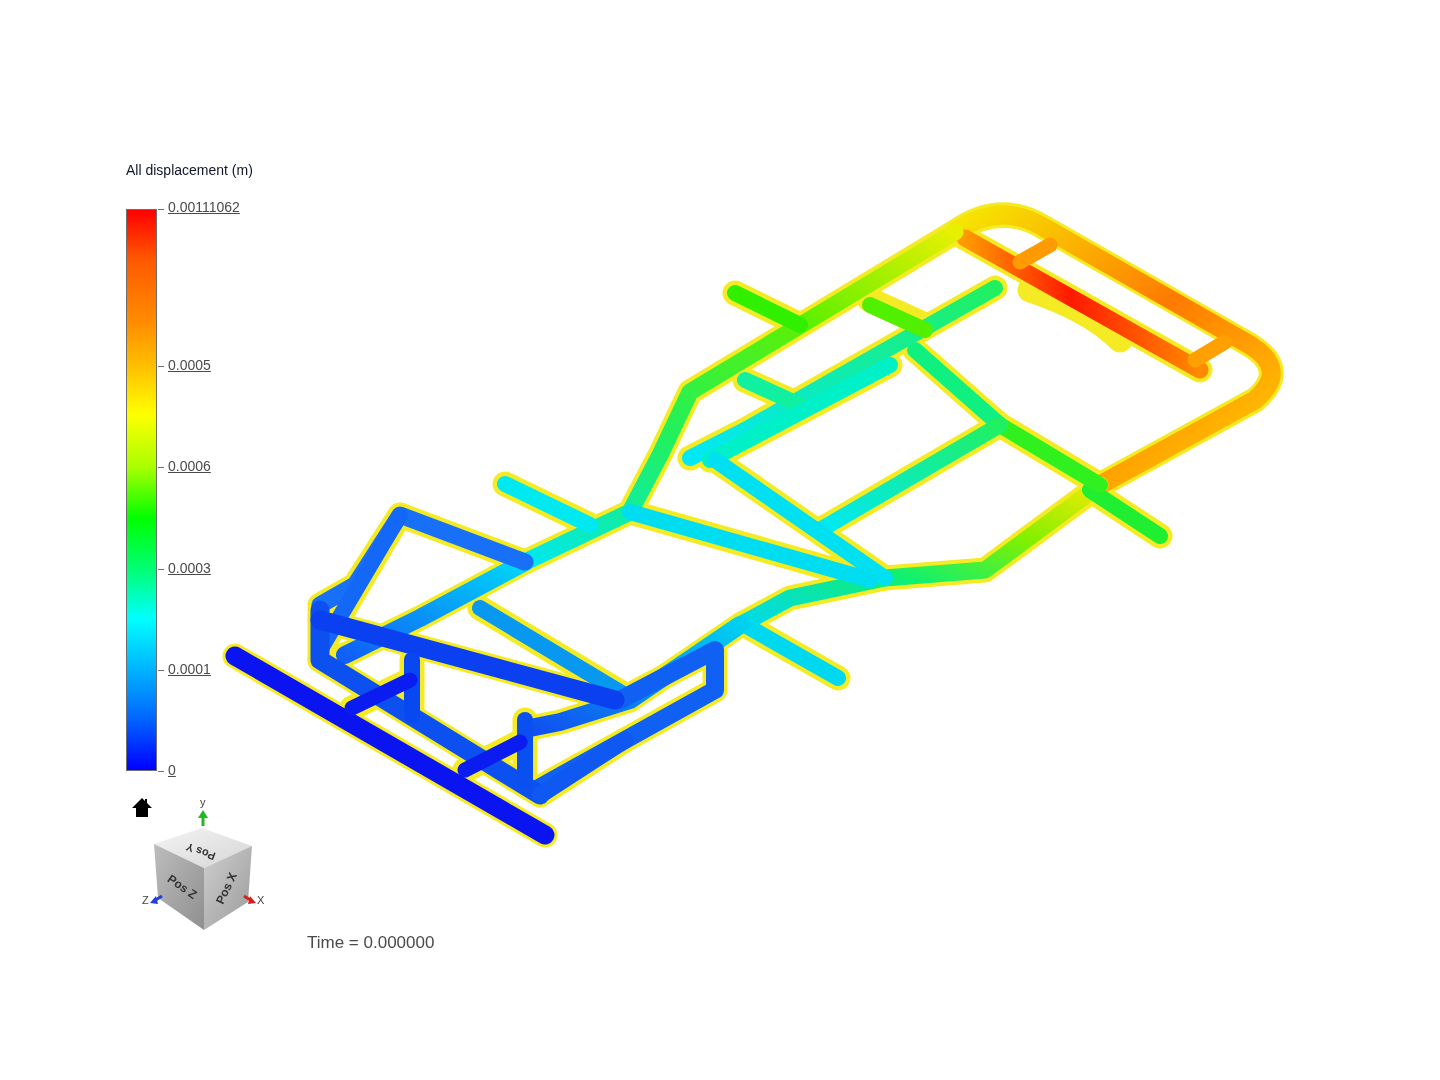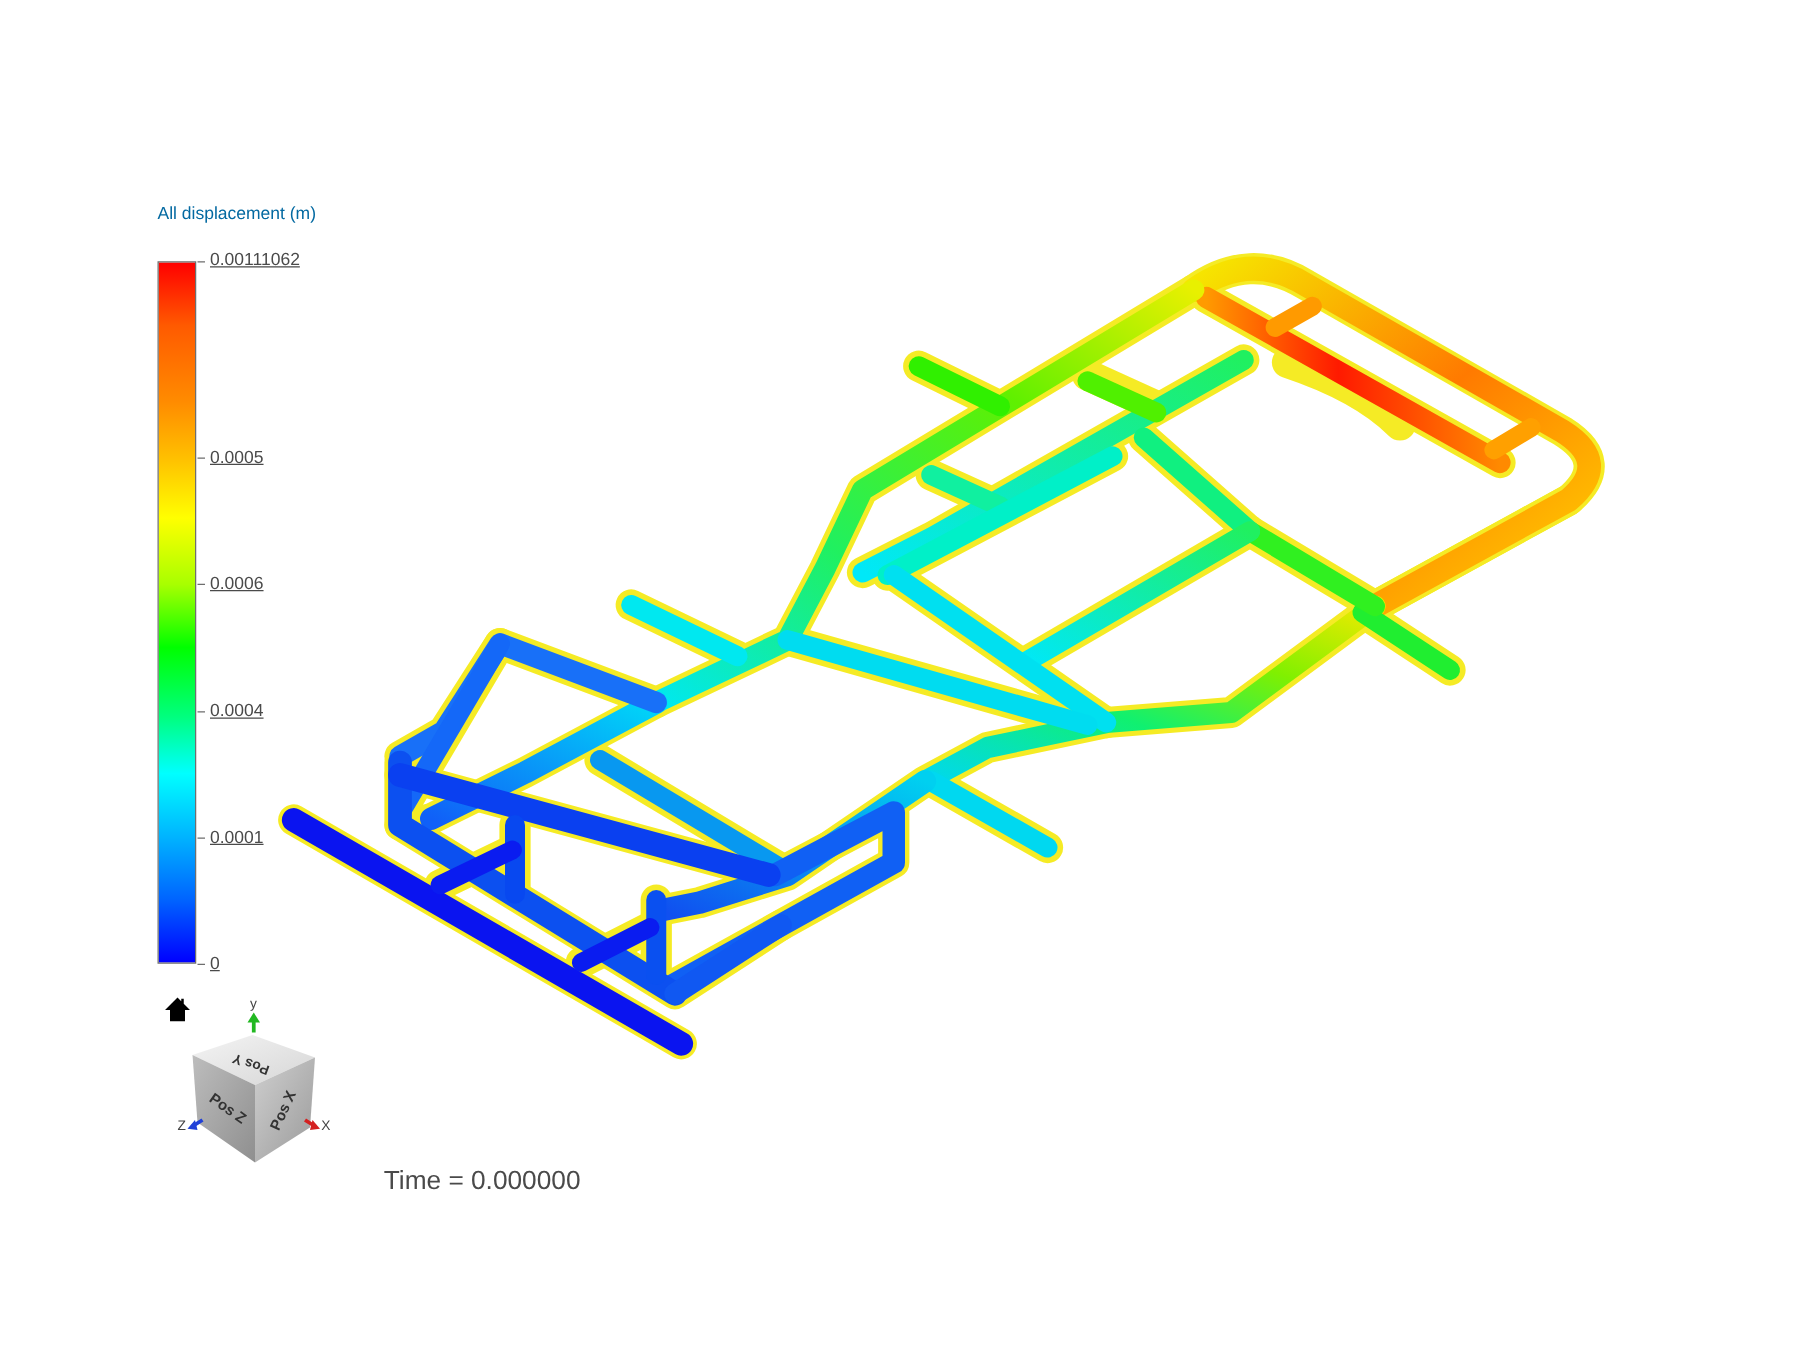--- a/index.html
+++ b/index.html
@@ -1,29 +1,29 @@
 <!DOCTYPE html>
 <html><head>
 <meta charset="utf-8">
 <style>
   html, body { margin: 0; padding: 0; background: #ffffff; }
   body { width: 1440px; height: 1080px; position: relative; overflow: hidden;
          font-family: "Liberation Sans", "DejaVu Sans", sans-serif; color: #444; }
-  .legend-title { position: absolute; left: 126px; top: 162px; font-size: 14px; color: #0369a1; }
+  .legend-title { position: absolute; left: 126px; top: 162px; font-size: 14px; color: #0f172a; }
   .colorbar { position: absolute; left: 126px; top: 209px; width: 31px; height: 562px;
               border: 1px solid #6e6e6e; box-sizing: border-box;
               background: linear-gradient(to bottom,
                 #ff0000 0%, #ff5a00 9%, #ff8c00 20%, #ffc000 28%, #ffff00 36.5%,
                 #a8ff00 46%, #00ff00 55%, #00ff80 65%, #00ffff 73%, #00b4ff 82%,
                 #0064ff 91%, #0000ff 100%); }
   .tick { position: absolute; left: 158px; height: 1px; width: 6px; background: #6e6e6e; }
   .tick-label { position: absolute; left: 168px; font-size: 14px; color: #4a4a4a; line-height: 14px; text-decoration: underline; }
   .home-btn { position: absolute; left: 130px; top: 796px; width: 24px; height: 24px; cursor: pointer; }
   .viewcube { position: absolute; left: 136px; top: 796px; width: 136px; height: 140px; cursor: pointer; }
-  .time-label { position: absolute; left: 307px; top: 933px; font-size: 21px; color: #4a4a4a; text-align: right; }
+  .time-label { position: absolute; left: 307px; top: 933px; font-size: 17px; color: #4a4a4a; text-align: right; }
   .viewport { position: absolute; left: 0; top: 0; width: 1440px; height: 1080px; }
 </style>
 </head>
 <body>
 
 <div class="viewport">
 <svg width="1440" height="1080" viewBox="0 0 1440 1080">
   <defs>
     <linearGradient id="gRear" x1="0" y1="0" x2="1" y2="1">
       <stop offset="0" stop-color="#f6e800"></stop>
@@ -149,21 +149,21 @@
 <div class="tick" style="top:209px"></div>
 <div class="tick-label" style="top:200px">0.00111062</div>
 
 <div class="tick" style="top:366px"></div>
 <div class="tick-label" style="top:358px">0.0005</div>
 
 <div class="tick" style="top:467px"></div>
 <div class="tick-label" style="top:459px">0.0006</div>
 
 <div class="tick" style="top:569px"></div>
-<div class="tick-label" style="top:561px">0.0004</div>
+<div class="tick-label" style="top:561px">0.0003</div>
 
 <div class="tick" style="top:670px"></div>
 <div class="tick-label" style="top:662px">0.0001</div>
 
 <div class="tick" style="top:771px"></div>
 <div class="tick-label" style="top:763px">0</div>
 
 <div class="home-btn">
   <svg width="24" height="24" viewBox="0 0 24 24">
     <path d="M12 2 L2 12 L6 12 L6 21 L18 21 L18 12 L22 12 L17 7 L17 3 L15 3 L15 5 Z" fill="#000"></path>

